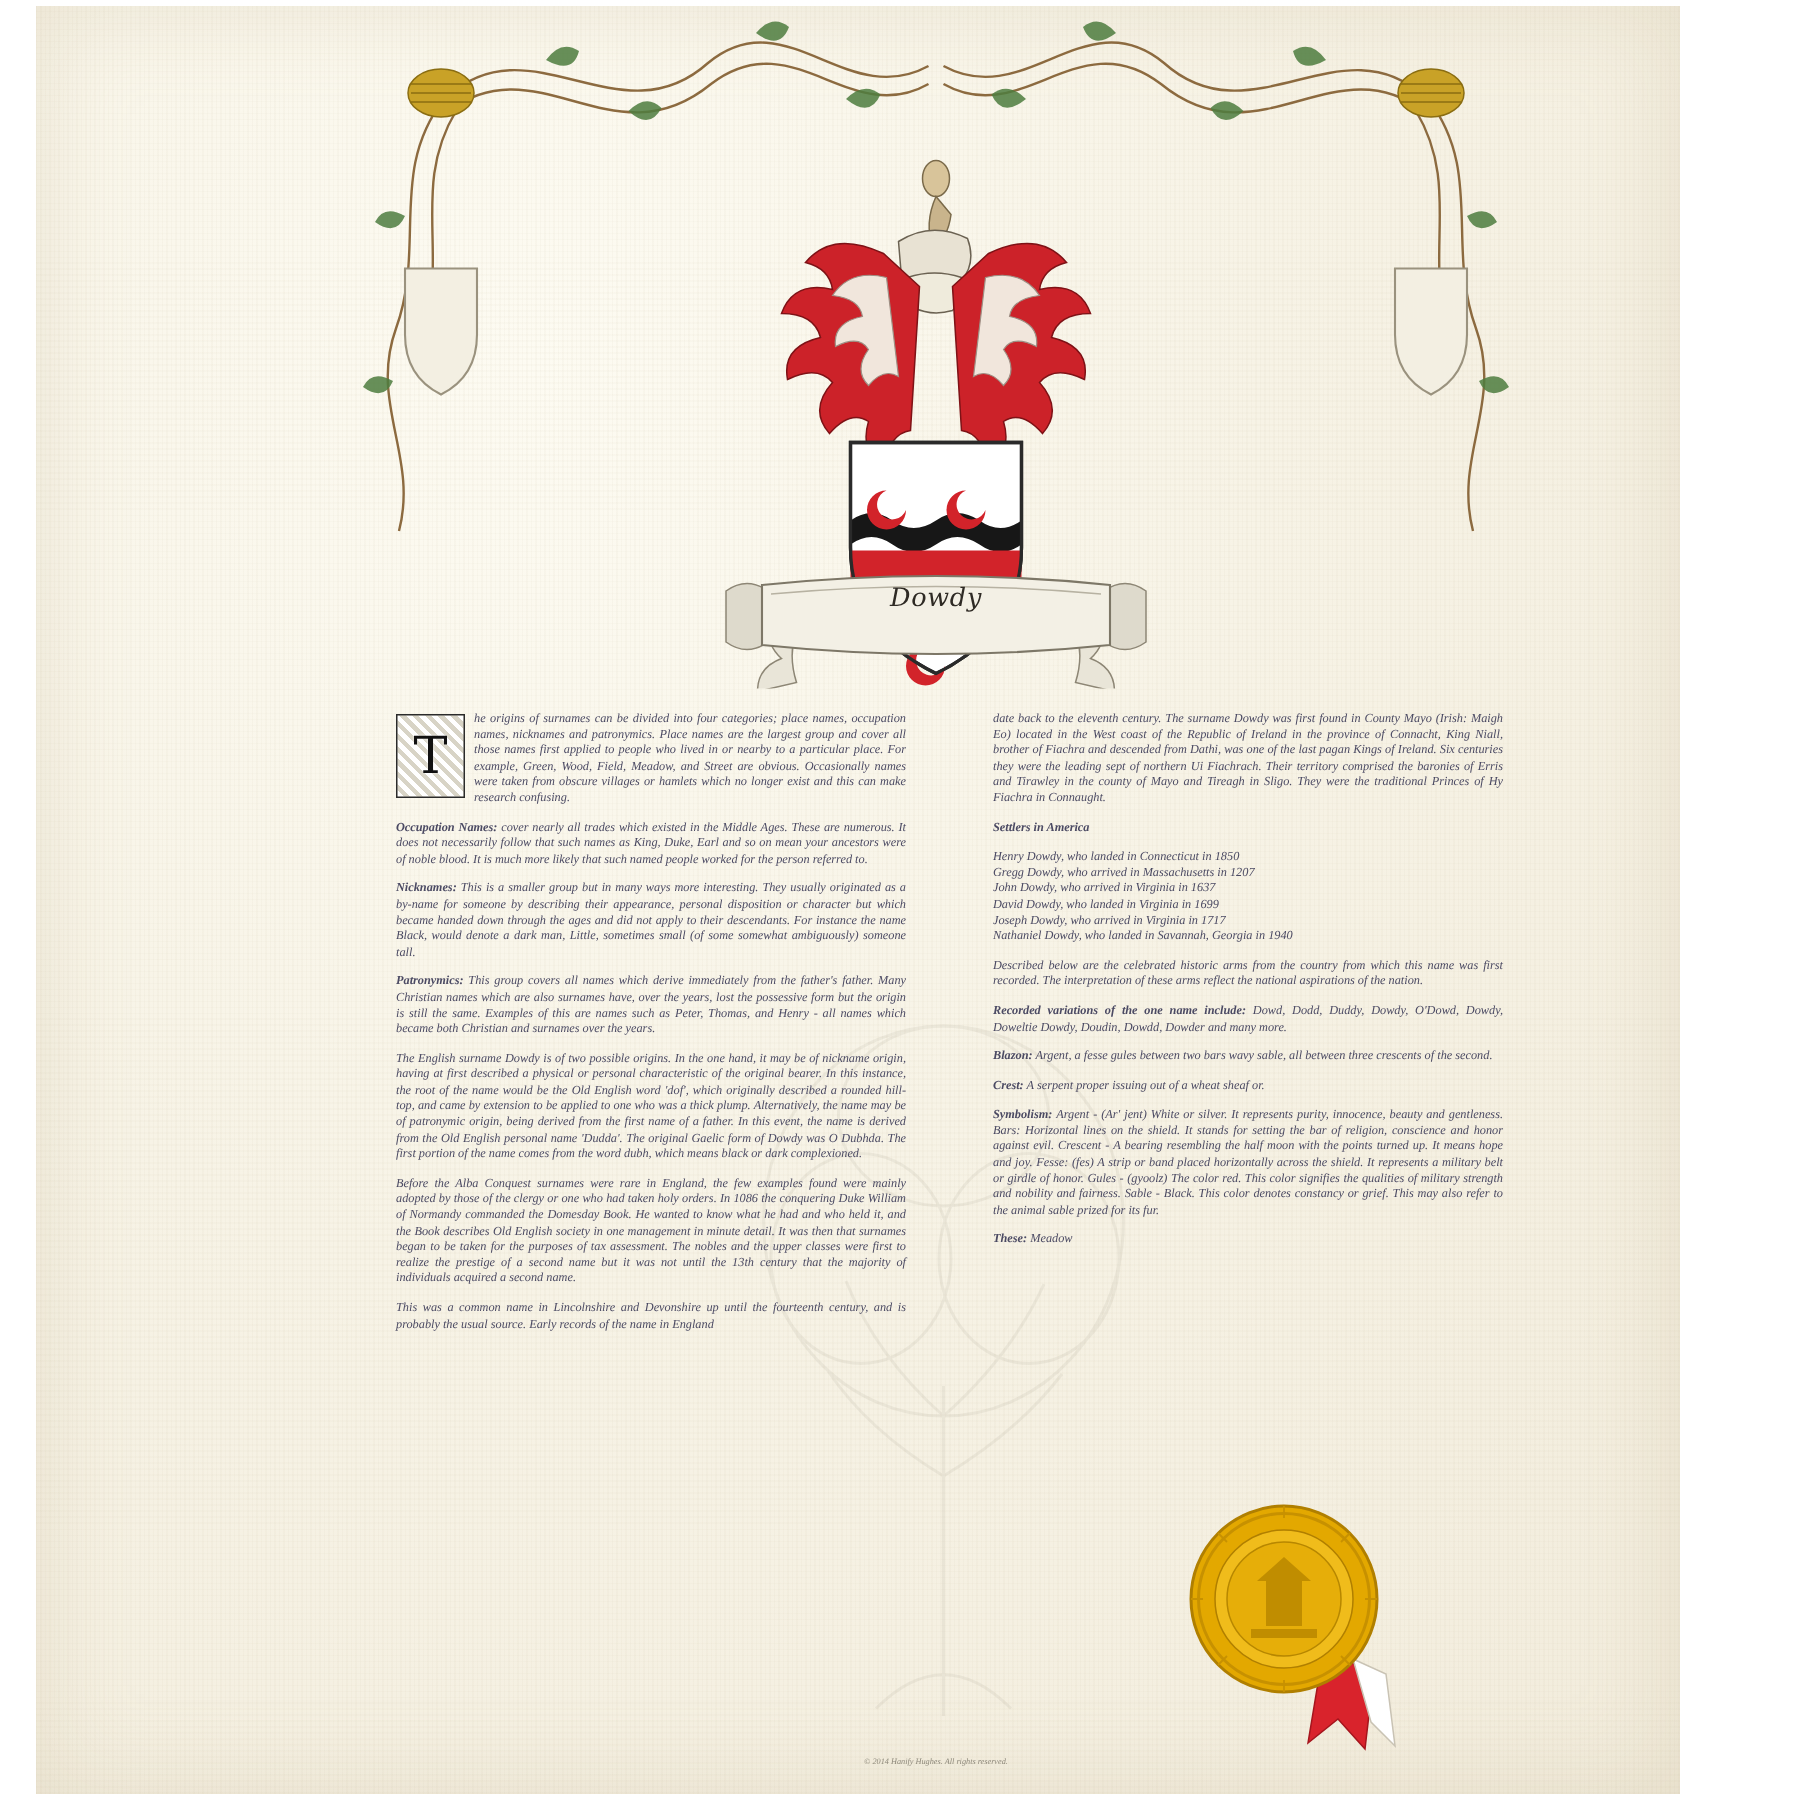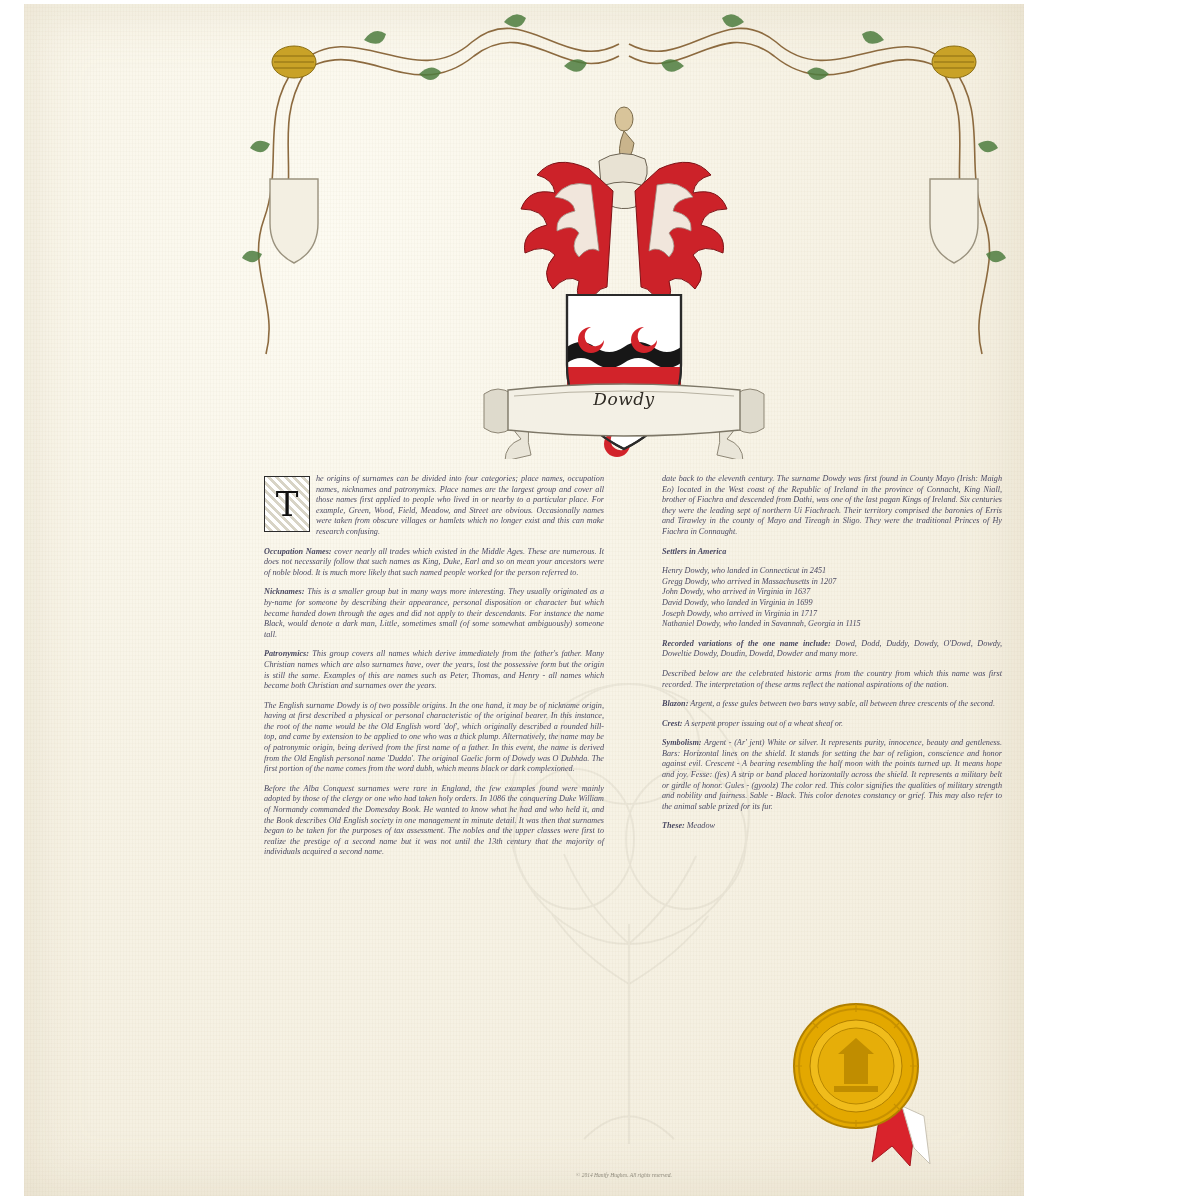--- a/index.html
+++ b/index.html
@@ -7,21 +7,21 @@
     width:1200px;height:1200px;
     background:#ffffff;
     font-family:"Liberation Serif", serif;
     overflow:hidden;
   }
   .page{
     position:absolute;left:0;top:0;width:1200px;height:1200px;
     background:#ffffff;
   }
   .parchment{
-    position:absolute;left:24px;top:4px;width:1000px;height:1192px;
+    position:absolute;left:24px;top:4px;width:1096px;height:1192px;
     background:
       radial-gradient(ellipse at 30% 20%, #fdfbf2 0%, #f7f3e6 45%, #f2ecdc 100%);
     box-shadow:inset 0 0 60px rgba(190,175,140,.25);
   }
   .grain{
     position:absolute;inset:0;
     background-image:
       repeating-linear-gradient(90deg, rgba(180,165,130,.05) 0 1px, transparent 1px 3px),
       repeating-linear-gradient(0deg, rgba(180,165,130,.04) 0 1px, transparent 1px 4px);
     pointer-events:none;
@@ -202,35 +202,36 @@
           <span class="dropcap-box">
               <span>T</span>
             </span>
           <span>he origins of surnames can be divided into four categories; place names, occupation names, nicknames and patronymics. Place names are the largest group and cover all those names first applied to people who lived in or nearby to a particular place. For example, Green, Wood, Field, Meadow, and Street are obvious. Occasionally names were taken from obscure villages or hamlets which no longer exist and this can make research confusing.</span>
         </p>
         <p><span class="subhead">Occupation Names:</span> <span>cover nearly all trades which existed in the Middle Ages. These are numerous. It does not necessarily follow that such names as King, Duke, Earl and so on mean your ancestors were of noble blood. It is much more likely that such named people worked for the person referred to.</span></p>
         <p><span class="subhead">Nicknames:</span> <span>This is a smaller group but in many ways more interesting. They usually originated as a by-name for someone by describing their appearance, personal disposition or character but which became handed down through the ages and did not apply to their descendants. For instance the name Black, would denote a dark man, Little, sometimes small (of some somewhat ambiguously) someone tall.</span></p>
         <p><span class="subhead">Patronymics:</span> <span>This group covers all names which derive immediately from the father's father. Many Christian names which are also surnames have, over the years, lost the possessive form but the origin is still the same. Examples of this are names such as Peter, Thomas, and Henry - all names which became both Christian and surnames over the years.</span></p>
         <p>The English surname Dowdy is of two possible origins. In the one hand, it may be of nickname origin, having at first described a physical or personal characteristic of the original bearer. In this instance, the root of the name would be the Old English word 'dof', which originally described a rounded hill-top, and came by extension to be applied to one who was a thick plump. Alternatively, the name may be of patronymic origin, being derived from the first name of a father. In this event, the name is derived from the Old English personal name 'Dudda'. The original Gaelic form of Dowdy was O Dubhda. The first portion of the name comes from the word dubh, which means black or dark complexioned.</p>
         <p>Before the Alba Conquest surnames were rare in England, the few examples found were mainly adopted by those of the clergy or one who had taken holy orders. In 1086 the conquering Duke William of Normandy commanded the Domesday Book. He wanted to know what he had and who held it, and the Book describes Old English society in one management in minute detail. It was then that surnames began to be taken for the purposes of tax assessment. The nobles and the upper classes were first to realize the prestige of a second name but it was not until the 13th century that the majority of individuals acquired a second name.</p>
+        <p>This was a common name in Lincolnshire and Devonshire up until the fourteenth century, and is probably the usual source. Early records of the name in England</p>
       </div>
 
       <div class="col right">
         <p>date back to the eleventh century. The surname Dowdy was first found in County Mayo (Irish: Maigh Eo) located in the West coast of the Republic of Ireland in the province of Connacht, King Niall, brother of Fiachra and descended from Dathi, was one of the last pagan Kings of Ireland. Six centuries they were the leading sept of northern Ui Fiachrach. Their territory comprised the baronies of Erris and Tirawley in the county of Mayo and Tireagh in Sligo. They were the traditional Princes of Hy Fiachra in Connaught.</p>
         <p class="subhead">Settlers in America</p>
         <p>
-          <span>Henry Dowdy, who landed in Connecticut in 2451</span><br>
+          <span>Henry Dowdy, who landed in Connecticut in 1850</span><br>
           <span>Gregg Dowdy, who arrived in Massachusetts in 1207</span><br>
           <span>John Dowdy, who arrived in Virginia in 1637</span><br>
           <span>David Dowdy, who landed in Virginia in 1699</span><br>
           <span>Joseph Dowdy, who arrived in Virginia in 1717</span><br>
-          <span>Nathaniel Dowdy, who landed in Savannah, Georgia in 1115</span>
+          <span>Nathaniel Dowdy, who landed in Savannah, Georgia in 1940</span>
         </p>
+        <p>Described below are the celebrated historic arms from the country from which this name was first recorded. The interpretation of these arms reflect the national aspirations of the nation.</p>
         <p><span class="subhead">Recorded variations of the one name include:</span> <span>Dowd, Dodd, Duddy, Dowdy, O'Dowd, Dowdy, Doweltie Dowdy, Doudin, Dowdd, Dowder and many more.</span></p>
-        <p>Described below are the celebrated historic arms from the country from which this name was first recorded. The interpretation of these arms reflect the national aspirations of the nation.</p>
         <p><span class="subhead">Blazon:</span> <span>Argent, a fesse gules between two bars wavy sable, all between three crescents of the second.</span></p>
         <p><span class="subhead">Crest:</span> <span>A serpent proper issuing out of a wheat sheaf or.</span></p>
         <p><span class="subhead">Symbolism:</span> <span>Argent - (Ar' jent) White or silver. It represents purity, innocence, beauty and gentleness. Bars: Horizontal lines on the shield. It stands for setting the bar of religion, conscience and honor against evil. Crescent - A bearing resembling the half moon with the points turned up. It means hope and joy. Fesse: (fes) A strip or band placed horizontally across the shield. It represents a military belt or girdle of honor. Gules - (gyoolz) The color red. This color signifies the qualities of military strength and nobility and fairness. Sable - Black. This color denotes constancy or grief. This may also refer to the animal sable prized for its fur.</span></p>
         <p><span class="subhead">These:</span> <span>Meadow</span></p>
       </div>
       <div class="copyright">© 2014  Hanify Hughes.  All rights reserved.</div>
     </div>
 
     <svg class="seal" viewBox="0 0 210 180">
 

